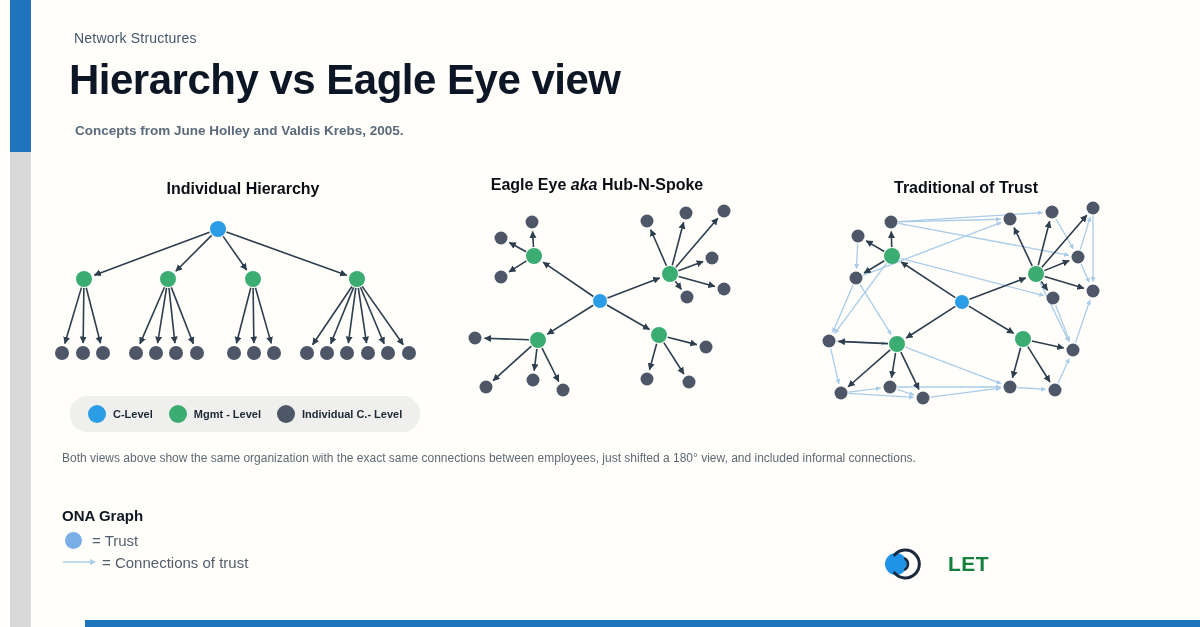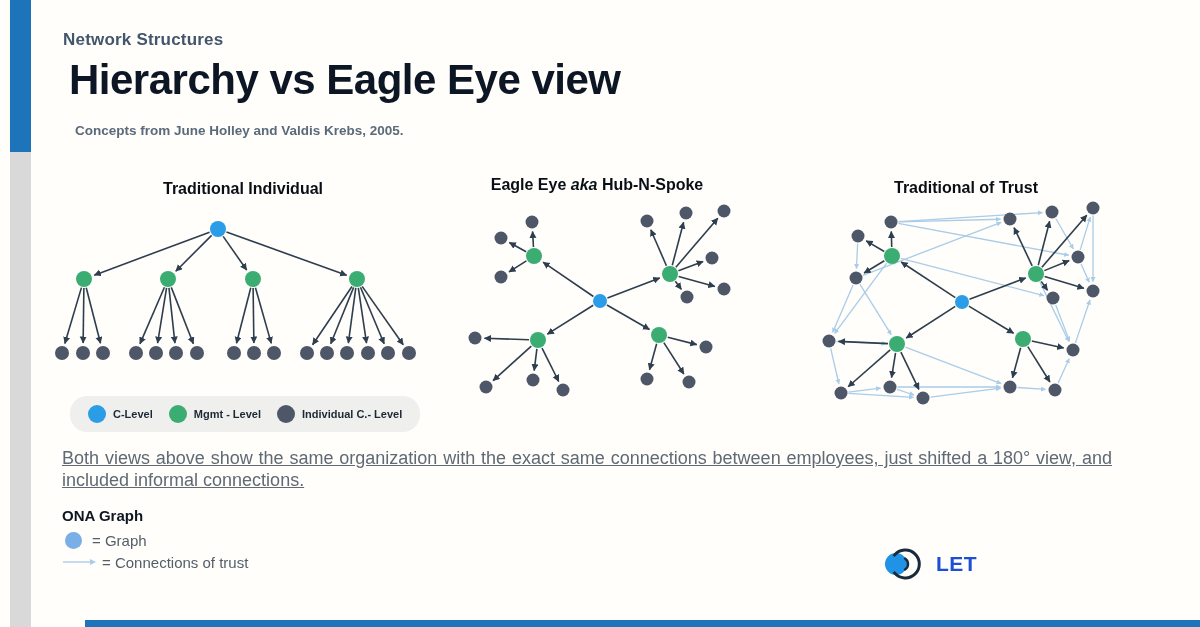--- a/index.html
+++ b/index.html
@@ -4,57 +4,57 @@
 <style>
   html,body{margin:0;padding:0;background:#e8e8e8;}
   .stage{
     position:relative;width:1200px;height:627px;background:#fffefb;overflow:hidden;
     font-family:"Liberation Sans",sans-serif;margin:0 auto;
   }
   .abs{position:absolute;}
   .bar-left-blue{left:10px;top:0;width:21px;height:152px;background:var(--accent-blue);}
   .bar-left-gray{left:10px;top:152px;width:21px;height:475px;background:var(--bar-gray);}
   .bar-bottom{left:85px;top:620px;width:1115px;height:7px;background:var(--accent-blue);}
-  .kicker{left:63px;top:30px;font-size:17px;font-weight:700;color:#43566c;letter-spacing:.2px;}
+  .kicker{left:74px;top:30px;font-size:14px;font-weight:400;color:#43566c;letter-spacing:.2px;}
   .main-title{left:61px;top:56px;font-size:42px;font-weight:800;color:#0d1624;letter-spacing:-.5px;margin-left:8px;}
   .subtitle{left:75px;top:123px;font-size:13.5px;font-weight:700;color:#5a6a7a;}
   .dg-title{position:absolute;font-size:16px;font-weight:800;color:#0a0f16;text-align:center;}
   .dg-title .it{font-style:italic;}
   svg.net{position:absolute;overflow:visible;}
   .pill{left:70px;top:396px;height:36px;background:var(--pill-bg);border-radius:17px;
     display:inline-flex;align-items:center;padding:0 18px;gap:16px;}
   .pill-item{display:flex;align-items:center;gap:7px;}
   .pill-dot{width:18px;height:18px;border-radius:50%;}
   .pill-label{font-size:11px;font-weight:600;color:#1d2835;white-space:nowrap;}
-  .paragraph{left:62px;top:447px;width:1050px;font-size:18px;line-height:22px;
-    color:#5f6a74;text-align:justify;text-decoration:underline;}
+  .paragraph{left:62px;top:447px;width:1050px;font-size:12px;line-height:22px;
+    color:#5f6a74;text-align:justify;}
   .ona{left:62px;top:507px;}
   .ona-heading{font-size:15px;font-weight:800;color:#0e1621;margin-bottom:5px;}
   .ona-row{display:flex;align-items:center;height:22px;font-size:15px;color:#535f6b;}
   .people-dot{width:17px;height:17px;border-radius:50%;background:var(--people-blue);
     margin:0 10px 0 3px;}
   .arrow-ico{margin-right:4px;}
   .logo{left:882px;top:546px;display:flex;align-items:center;}
-  .logo-name{font-size:21px;font-weight:800;color:#1d4ed8;letter-spacing:.5px;margin:0 8px 0 12px;}
+  .logo-name{font-size:21px;font-weight:800;color:#15803d;letter-spacing:.5px;margin:0 8px 0 24px;}
   .logo-tagline{font-size:14px;letter-spacing:1.9px;color:#47525e;}
 </style>
 </head>
 <body>
 
 <div class="stage">
 
   <div class="abs bar-left-blue"></div>
   <div class="abs bar-left-gray"></div>
   <div class="abs bar-bottom"></div>
 
   <div class="abs kicker">Network Structures</div>
   <div class="abs main-title">Hierarchy vs Eagle Eye view</div>
   <div class="abs subtitle">Concepts from June Holley and Valdis Krebs, 2005.</div>
 
-  <div class="dg-title" style="left:48px;top:180px;width:390px;">Traditional Individual</div>
+  <div class="dg-title" style="left:48px;top:180px;width:390px;">Individual Hierarchy</div>
   <div class="dg-title" style="left:437px;top:176px;width:320px;"><span>Eagle Eye </span><span class="it">aka</span><span> Hub-N-Spoke</span></div>
   <div class="dg-title" style="left:806px;top:179px;width:320px;">Traditional of Trust</div>
 
   <svg class="net" style="left:48px;top:200px;" width="390" height="170">
       <defs>
         <marker id="arwh0" markerWidth="8" markerHeight="8" refX="6.5" refY="3.5" orient="auto" markerUnits="userSpaceOnUse">
           <path d="M0,0 L7,3.5 L0,7 Z" fill="#2e3e4e"></path>
         </marker>
         <marker id="arwt0" markerWidth="6" markerHeight="6" refX="4.5" refY="2.5" orient="auto" markerUnits="userSpaceOnUse">
           <path d="M0,0 L5,2.5 L0,5 Z" fill="#a9cce9"></path>
@@ -245,21 +245,21 @@
       <span class="pill-label">Individual C.- Level</span>
     </div>
   </div>
 
   <div class="abs paragraph">Both views above show the same organization with the exact same connections between employees, just shifted a 180° view, and included informal connections.</div>
 
   <div class="abs ona">
     <div class="ona-heading">ONA Graph</div>
     <div class="ona-row">
       <span class="people-dot"></span>
-      <span>= Graph</span>
+      <span>= Trust</span>
     </div>
     <div class="ona-row">
       <svg class="arrow-ico" width="36" height="10">
         <line x1="1" y1="5" x2="28" y2="5" stroke="var(--edge-trust)" stroke-width="1.4"></line>
         <polygon points="28,2 34,5 28,8" fill="var(--edge-trust)"></polygon>
       </svg>
       <span>= Connections of trust</span>
     </div>
   </div>
 

